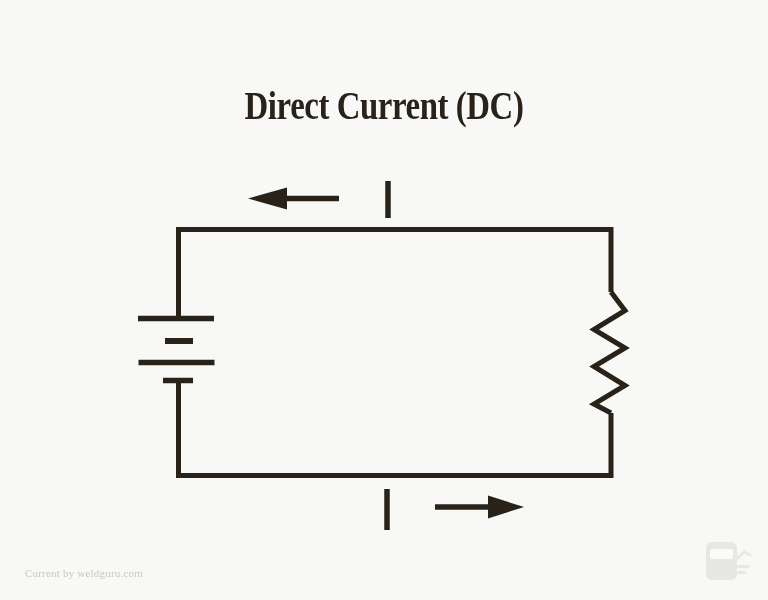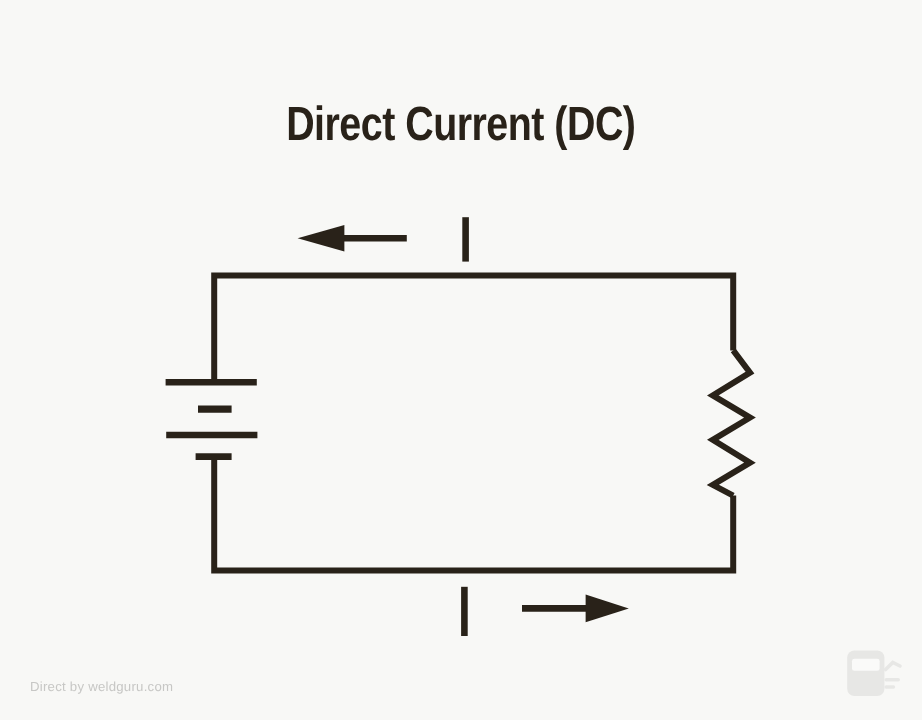--- a/index.html
+++ b/index.html
@@ -9,21 +9,21 @@
     --logo:#e7e7e5;
     --logo-visor:#fafaf9;
   }
   html,body{margin:0;padding:0;}
   body{
     width:768px;height:600px;
     background:var(--background);
     font-family:"Liberation Sans", sans-serif;
     overflow:hidden;
   }
-  .page{position:relative;width:768px;height:600px;}
+  .page{position:relative;width:768px;height:600px;font-family:Liberation Serif, serif;}
   .title{
     position:absolute;
     top:82px;left:50%;
     margin:0;
     transform:translateX(-50%) scaleX(0.82);
     transform-origin:center top;
     font-size:40px;
     font-weight:bold;
     letter-spacing:-0.5px;
     white-space:nowrap;
@@ -87,14 +87,14 @@
 
     <g>
       <rect class="logo-shape" x="706" y="542" width="31" height="38" rx="6"></rect>
       <rect class="logo-visor" x="710" y="549" width="23" height="10" rx="2"></rect>
       <path class="logo-spark" d="M 738 558 L 744 552 L 750 555"></path>
       <rect class="logo-shape" x="737" y="565" width="13" height="3" rx="1.5"></rect>
       <rect class="logo-shape" x="737" y="571" width="9" height="3" rx="1.5"></rect>
     </g>
   </svg>
 
-  <div class="credit">Direct by weldguru.com</div>
+  <div class="credit">Current by weldguru.com</div>
 </div>
 
 </body></html>

